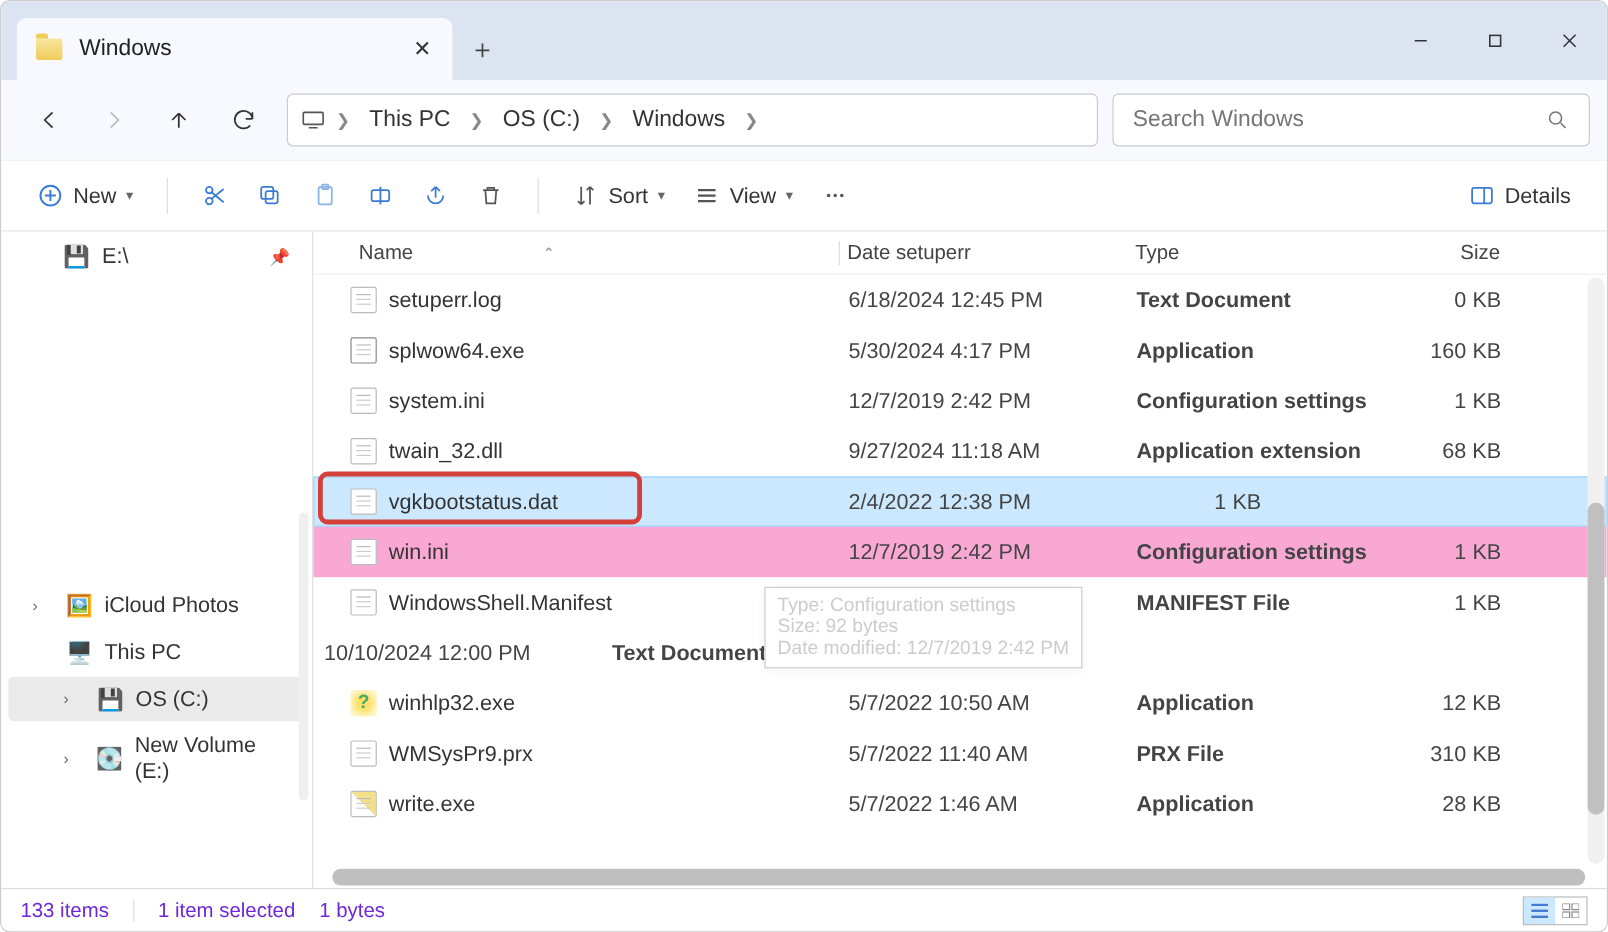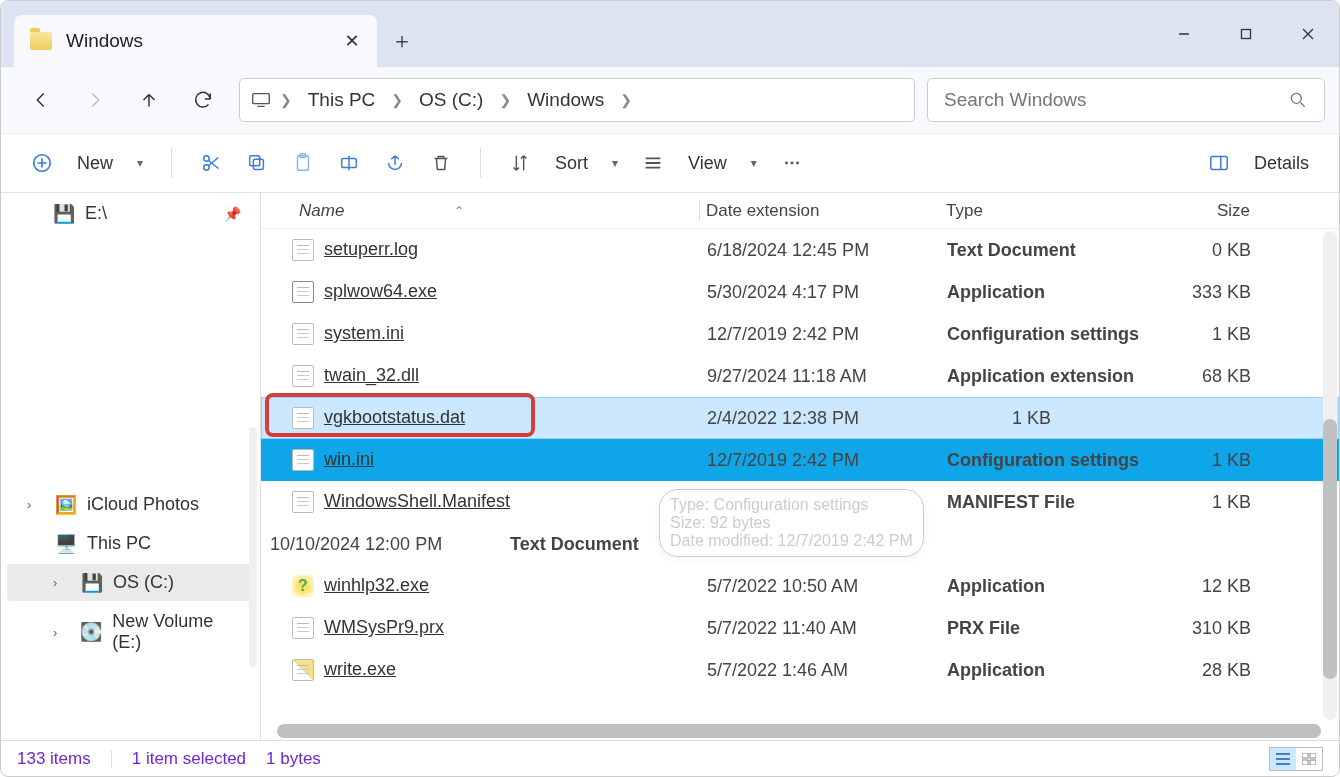--- a/index.html
+++ b/index.html
@@ -22,49 +22,49 @@
 .navbtn { width: 52px; height:44px; display:flex; align-items:center; justify-content:center; color:#555; cursor:pointer; border-radius:5px; }
 .navbtn.disabled { color: #bbb; }
 .addressbar { flex:1; height:44px; background:#fff; border:1px solid #ccc; border-radius:5px; display:flex; align-items:center; padding:0 10px; gap:4px; margin-left:8px; font-size:19px; color:#333; }
 .addressbar .seg { padding: 4px 8px; cursor:pointer; border-radius:3px; }
 .addressbar .chev { color:#888; font-size:14px; padding:0 4px; }
 .searchbox { width: 398px; height:44px; background:#fff; border:1px solid #ccc; border-radius:5px; display:flex; align-items:center; padding:0 16px; margin-left:10px; }
 .searchbox input { border:none; outline:none; flex:1; font-size:19px; color:#666; background:transparent; }
 
 
 .toolbar { height: 60px; background:#fff; border-top:1px solid #eee; border-bottom:1px solid #e0e0e0; display:flex; align-items:center; padding:0 20px; gap: 4px; }
-.tool { height:40px; display:flex; align-items:center; gap:24px; padding:0 10px; cursor:pointer; border-radius:5px; color:#333; font-size:18px; }
+.tool { height:40px; display:flex; align-items:center; gap:8px; padding:0 10px; cursor:pointer; border-radius:5px; color:#333; font-size:18px; }
 .tool svg { width:22px; height:22px; }
 .divider { width:1px; height:30px; background:#ddd; margin:0 14px; }
 
 
 .main { display:flex; height: calc(100% - 66px - 66px - 60px - 36px); background:#fff; }
 .sidebar { width: 260px; border-right: 1px solid #e0e0e0; overflow:auto; position:relative; }
 .sidebar-scroll-track { position:absolute; left:248px; top:234px; width:8px; height:240px; background:#efefef; border-radius:4px; }
 .side-item { display:flex; align-items:center; gap:10px; padding: 8px 12px 8px 20px; font-size:18px; color:#333; cursor:pointer; border-radius:4px; margin:2px 6px; }
 .side-item.child { padding-left:46px; }
 .side-item.selected { background:#eaeaea; }
 .side-item .exp { width:18px; color:#666; font-size:13px; }
 .side-item .ico { width:22px; height:18px; display:flex; align-items:center; }
 .pin-ico { color:#999; margin-left:auto; font-size:14px; }
 .gap { height: 250px; }
 
 .files { flex:1; display:flex; flex-direction:column; overflow:hidden; }
 .col-header { display:flex; height:36px; align-items:center; border-bottom:1px solid #eee; font-size:17px; color:#444; padding-left:8px; }
-.col-name { width: 437px; padding-left:30px; display:flex; align-items:center; gap:108px;font-style:italic; }
+.col-name { width: 437px; padding-left:30px; display:flex; align-items:center; gap:108px; }
 .col-date { width: 240px; }
 .col-type { width: 200px; }
 .col-size { width: 120px; text-align:right; padding-right:16px; }
 .handle { width:1px; height:20px; background:#ddd; margin-left:auto; margin-right:6px; }
 
 .rows { flex:1; overflow-y:auto; position:relative; }
 .row { display:flex; height:42px; align-items:center; font-size:18px; color:#333; padding-left:8px; cursor:pointer; border:1px solid transparent; }
 .row.selected { background:#cce8ff; border:1px solid #99d1ff; }
-.row.hover { background:#0ea5e9; }
-.row .c-name { width:437px; display:flex; align-items:flex-start; gap:10px; padding-left:22px;text-decoration:underline; }
+.row.hover { background:#f9a8d4; }
+.row .c-name { width:437px; display:flex; align-items:center; gap:10px; padding-left:22px; }
 .row .c-date { width:240px; color:#444; }
 .row .c-type { width:200px; color:#444;font-weight:bold; }
 .row .c-size { width:120px; text-align:right; padding-right:16px; color:#444; }
 .file-ico { width:22px; height:22px; border:1px solid #bbb; background:#fff; border-radius:2px; position:relative; }
 .file-ico::after { content:""; position:absolute; left:4px; right:4px; top:5px; border-top:1px solid #bbb; box-shadow: 0 4px 0 #ccc, 0 8px 0 #ccc; }
 .file-ico.q { border:none; background: radial-gradient(circle,#ffe066 30%,#fff7d0 80%); }
 .file-ico.q::after { content:"?"; border:none; box-shadow:none; color:#4a6; font-weight:bold; position:absolute; left:0;right:0;top:0;bottom:0; display:flex;align-items:center;justify-content:center; font-size:16px; }
 .file-ico.exe { border-color:#888; }
 .file-ico.wp { background: linear-gradient(45deg,#fff 50%,#f5e08a 50%); }
 
@@ -271,42 +271,42 @@
     <div class="sidebar-scroll-track"></div>
   </div>
 
   <div class="files">
     <div class="col-header">
       <div class="col-name">
           <span>Name</span>
           <span style="color:#888;font-size:12px">⌃</span>
           <span class="handle"></span>
         </div>
-      <div class="col-date"><span>Date extension</span></div>
+      <div class="col-date"><span>Date setuperr</span></div>
       <div class="col-type"><span>Type</span></div>
       <div class="col-size"><span>Size</span></div>
     </div>
     <div class="rows" id="rows">
       <div class="row">
           <div class="c-name">
             <span class="file-ico "></span>
             <span>setuperr.log</span>
           </div>
           <div class="c-date">6/18/2024 12:45 PM</div>
           <div class="c-type">Text Document</div>
           <div class="c-size">0 KB</div>
         </div>
         <div class="row">
           <div class="c-name">
             <span class="file-ico exe"></span>
             <span>splwow64.exe</span>
           </div>
           <div class="c-date">5/30/2024 4:17 PM</div>
           <div class="c-type">Application</div>
-          <div class="c-size">333 KB</div>
+          <div class="c-size">160 KB</div>
         </div>
         <div class="row">
           <div class="c-name">
             <span class="file-ico "></span>
             <span>system.ini</span>
           </div>
           <div class="c-date">12/7/2019 2:42 PM</div>
           <div class="c-type">Configuration settings</div>
           <div class="c-size">1 KB</div>
         </div>
@@ -374,21 +374,21 @@
             <span>write.exe</span>
           </div>
           <div class="c-date">5/7/2022 1:46 AM</div>
           <div class="c-type">Application</div>
           <div class="c-size">28 KB</div>
         </div>
         <div class="vscroll"></div>
       <div class="vthumb" style="top:190px;height:260px"></div>
       <div class="hscroll"></div>
     <div class="highlight-box" style="left: 4px; top: 164px; width: 270px; height: 44px;"></div>
-        <div class="tooltip" style="left: 398px; top: 260px; border-radius: 19px;">
+        <div class="tooltip" style="left: 376px; top: 260px;">
           <div>Type: Configuration settings</div>
           <div>Size: 92 bytes</div>
           <div>Date modified: 12/7/2019 2:42 PM</div>
         </div>
       </div>
   </div>
 </div>
 
 <div class="statusbar">
   <span>133 items</span>

